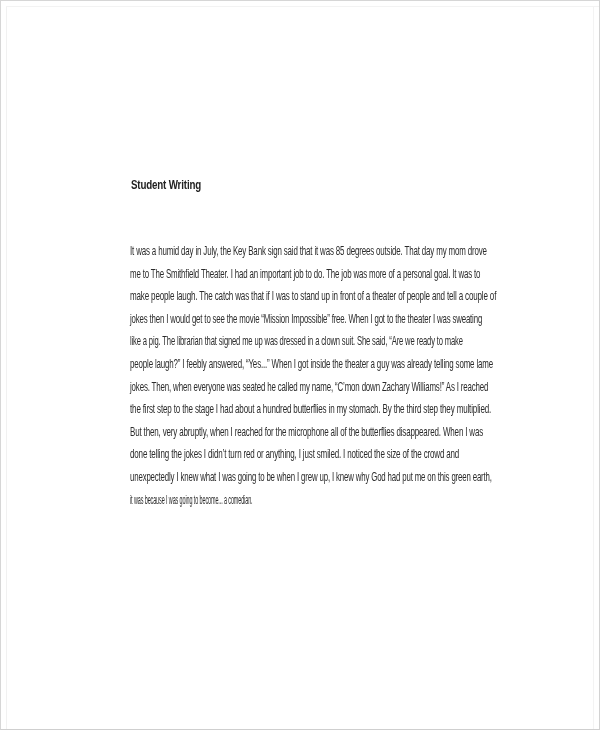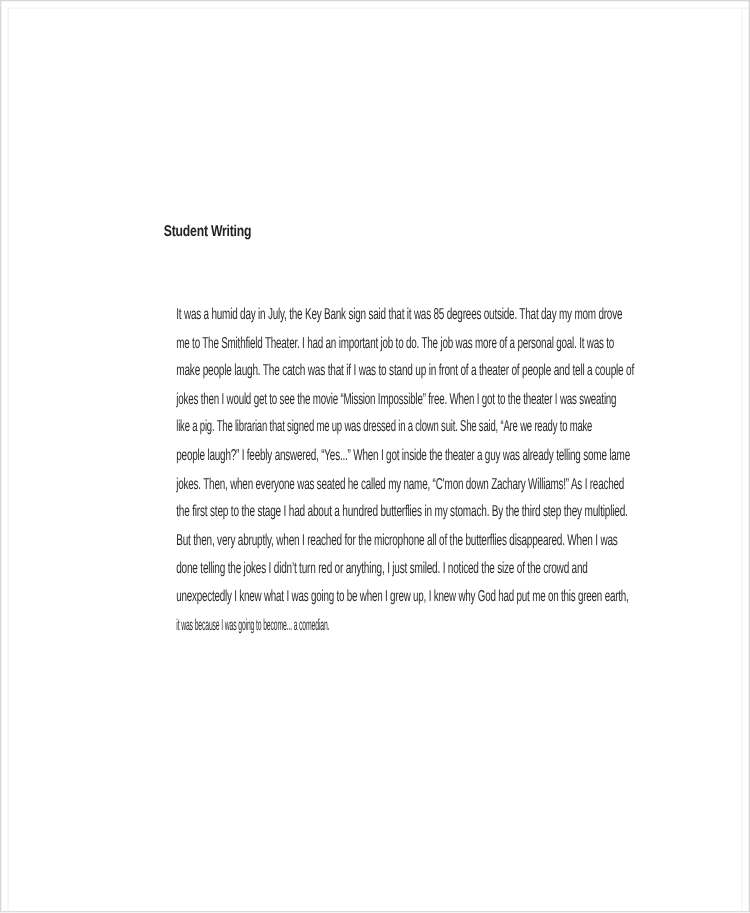--- a/index.html
+++ b/index.html
@@ -59,21 +59,20 @@
       white-space: nowrap;
       transform-origin: left top;
       transform: scaleX(0.78);
       letter-spacing: -0.2px;
     }
     .body-text {
       position: absolute;
       left: 130px;
       top: 240px;
       width: 420px;
-      margin-left: 11px;
     }
     .line {
       display: block;
       height: 22.6px;
       line-height: 22.6px;
       font-size: 12.6px;
       color: #2b2b2b;
       white-space: nowrap;
       transform-origin: left center;
       letter-spacing: -0.25px;

